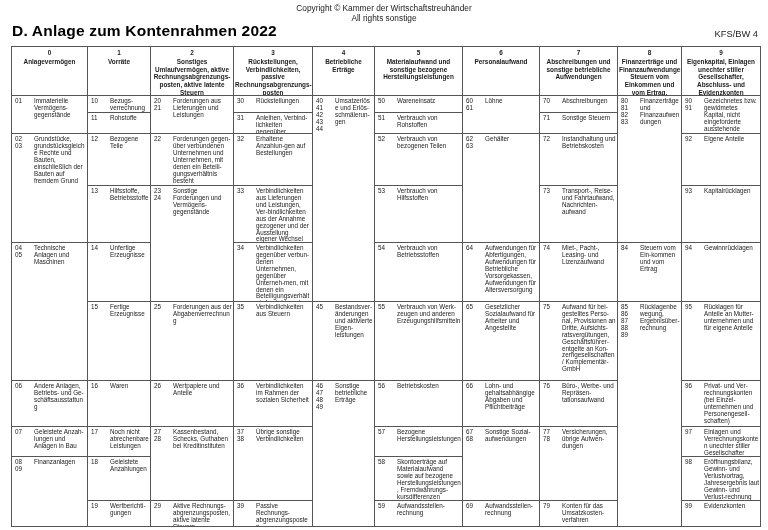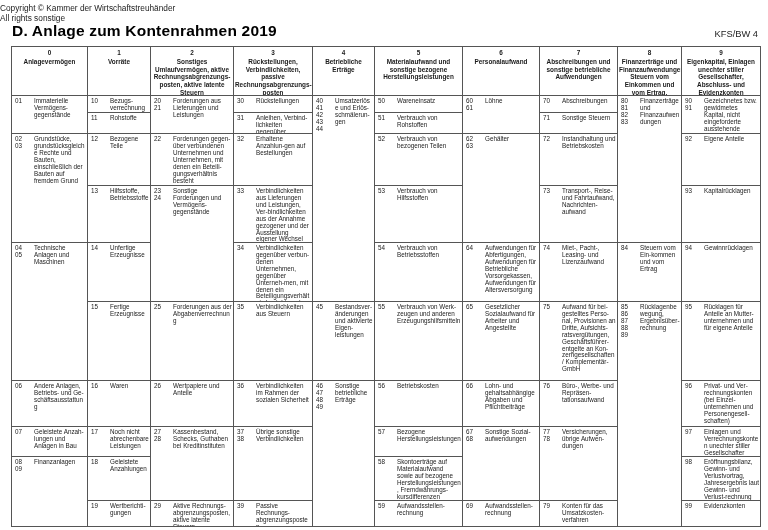--- a/index.html
+++ b/index.html
@@ -1,21 +1,21 @@
 <!DOCTYPE html>
 <html><head>
 <meta charset="utf-8">
 <style>
   * { margin:0; padding:0; box-sizing:border-box; }
   html,body { background:#e8e8e8; }
   .page {
     position:relative; width:768px; height:530px; background:#ffffff;
     font-family:"Liberation Sans", sans-serif; color:#1a1a1a; overflow:hidden;
   }
-  .copyright { position:absolute; top:3px; left:0; width:100%; text-align:left;
+  .copyright { position:absolute; top:3px; left:0; width:100%; text-align:center;
     font-size:8.3px; line-height:1.25; color:#222; }
   .docref { position:absolute; top:29px; right:10px; font-size:9.3px; color:#222; }
   .title { position:absolute; top:22px; left:12px; font-size:15.5px; font-weight:bold;
     letter-spacing:.2px; color:#000; }
   .ktable {
     position:absolute; left:11px; top:46px;
     display:grid;
     grid-template-columns:76px 63px 83px 79px 62px 88px 77px 78px 64px 79px;
     grid-template-rows:49px 17px 21px 52px 57px 59px 79px 46px 30px 44px 26px;
     border-top:1px solid #555; border-left:1px solid #555;
@@ -38,21 +38,21 @@
 </style>
 </head>
 <body>
 
 <div class="page">
   <div class="copyright">
     <div>Copyright © Kammer der Wirtschaftstreuhänder</div>
     <div>All rights sonstige</div>
   </div>
   <div class="docref">KFS/BW 4</div>
-  <div class="title">D. Anlage zum Kontenrahmen 2019</div>
+  <div class="title">D. Anlage zum Kontenrahmen 2022</div>
   <div class="ktable" id="kontenrahmen-table">
       <div class="hcell" style="grid-area: 1 / 1;">
         <div class="hnum">0</div>
         <div class="hlabel">Anlagevermögen</div>
       </div>
       <div class="cell" style="grid-area: 2 / 1 / span 2;">
         <div class="nums">
           <div>01</div>
         </div>
         <div class="ctext">Immaterielle Vermögens-gegenstände</div>

